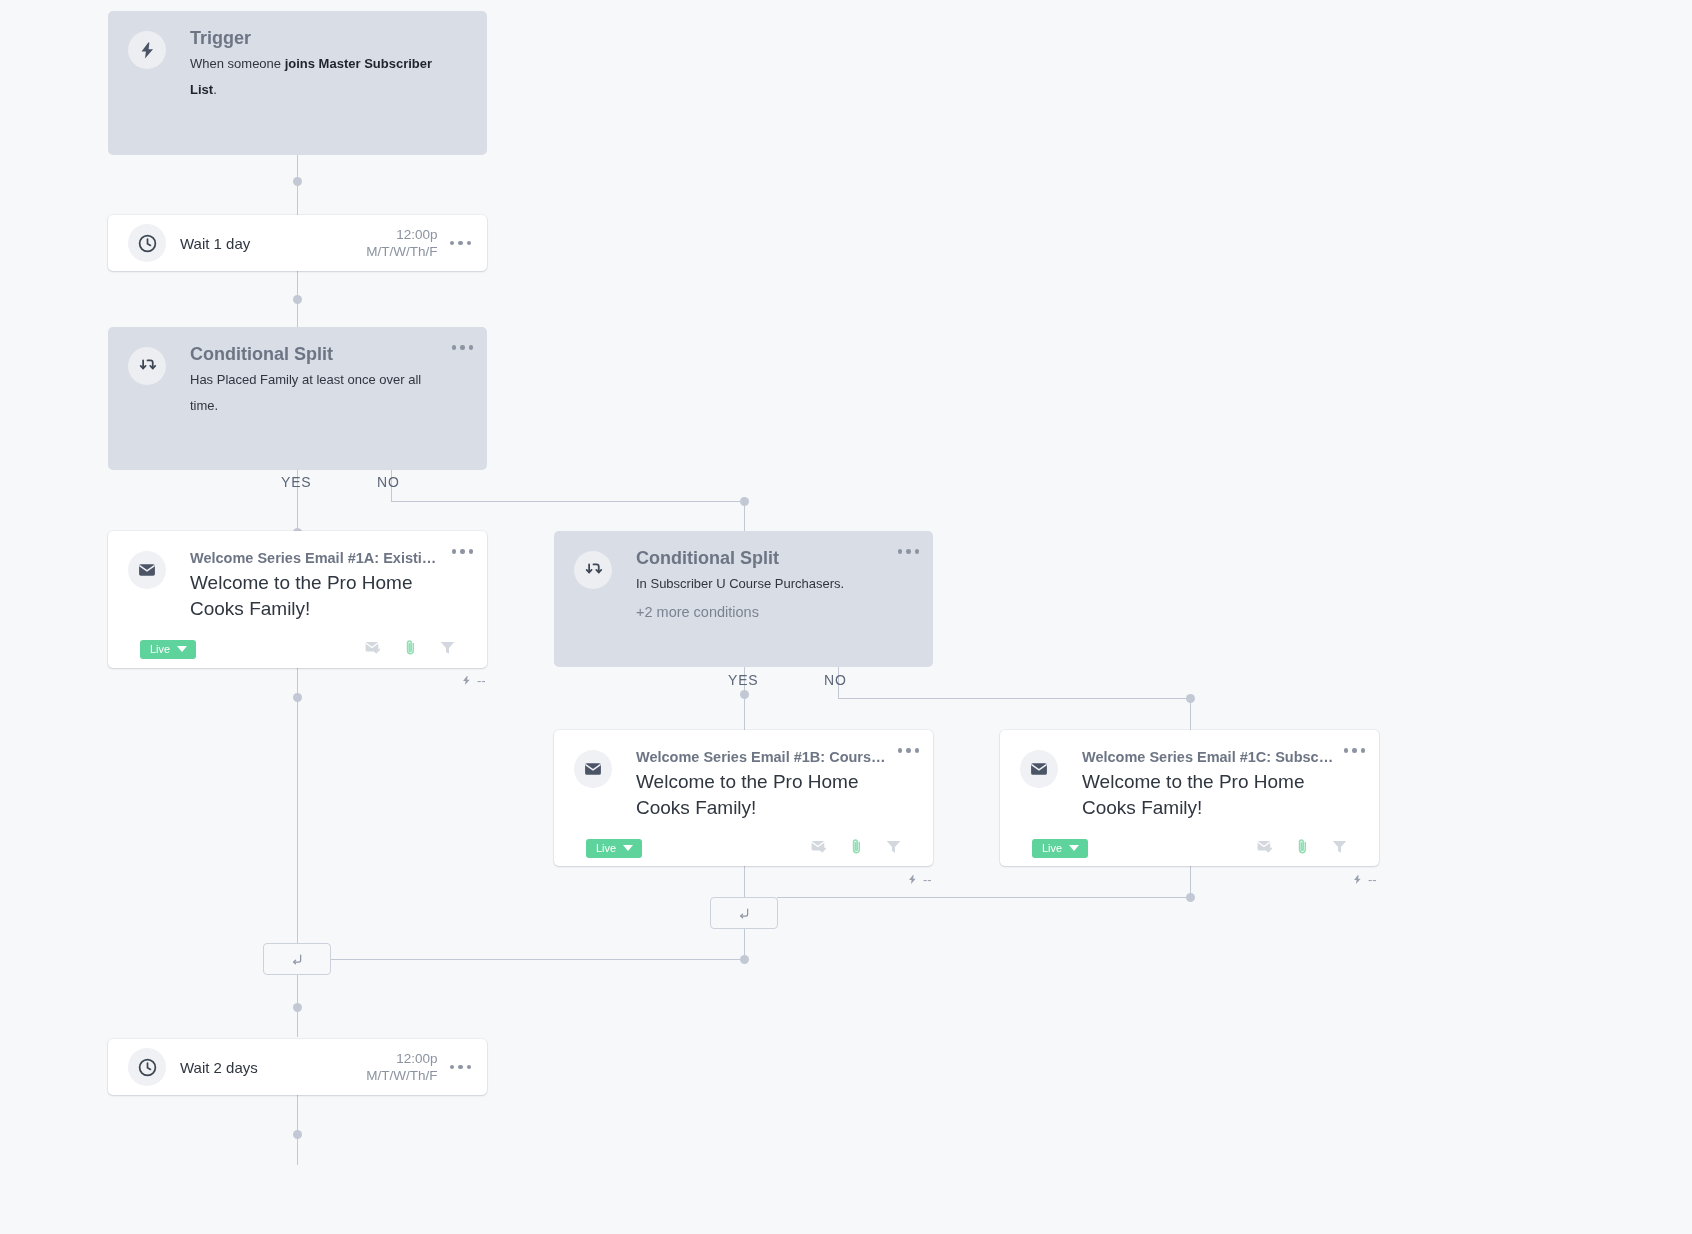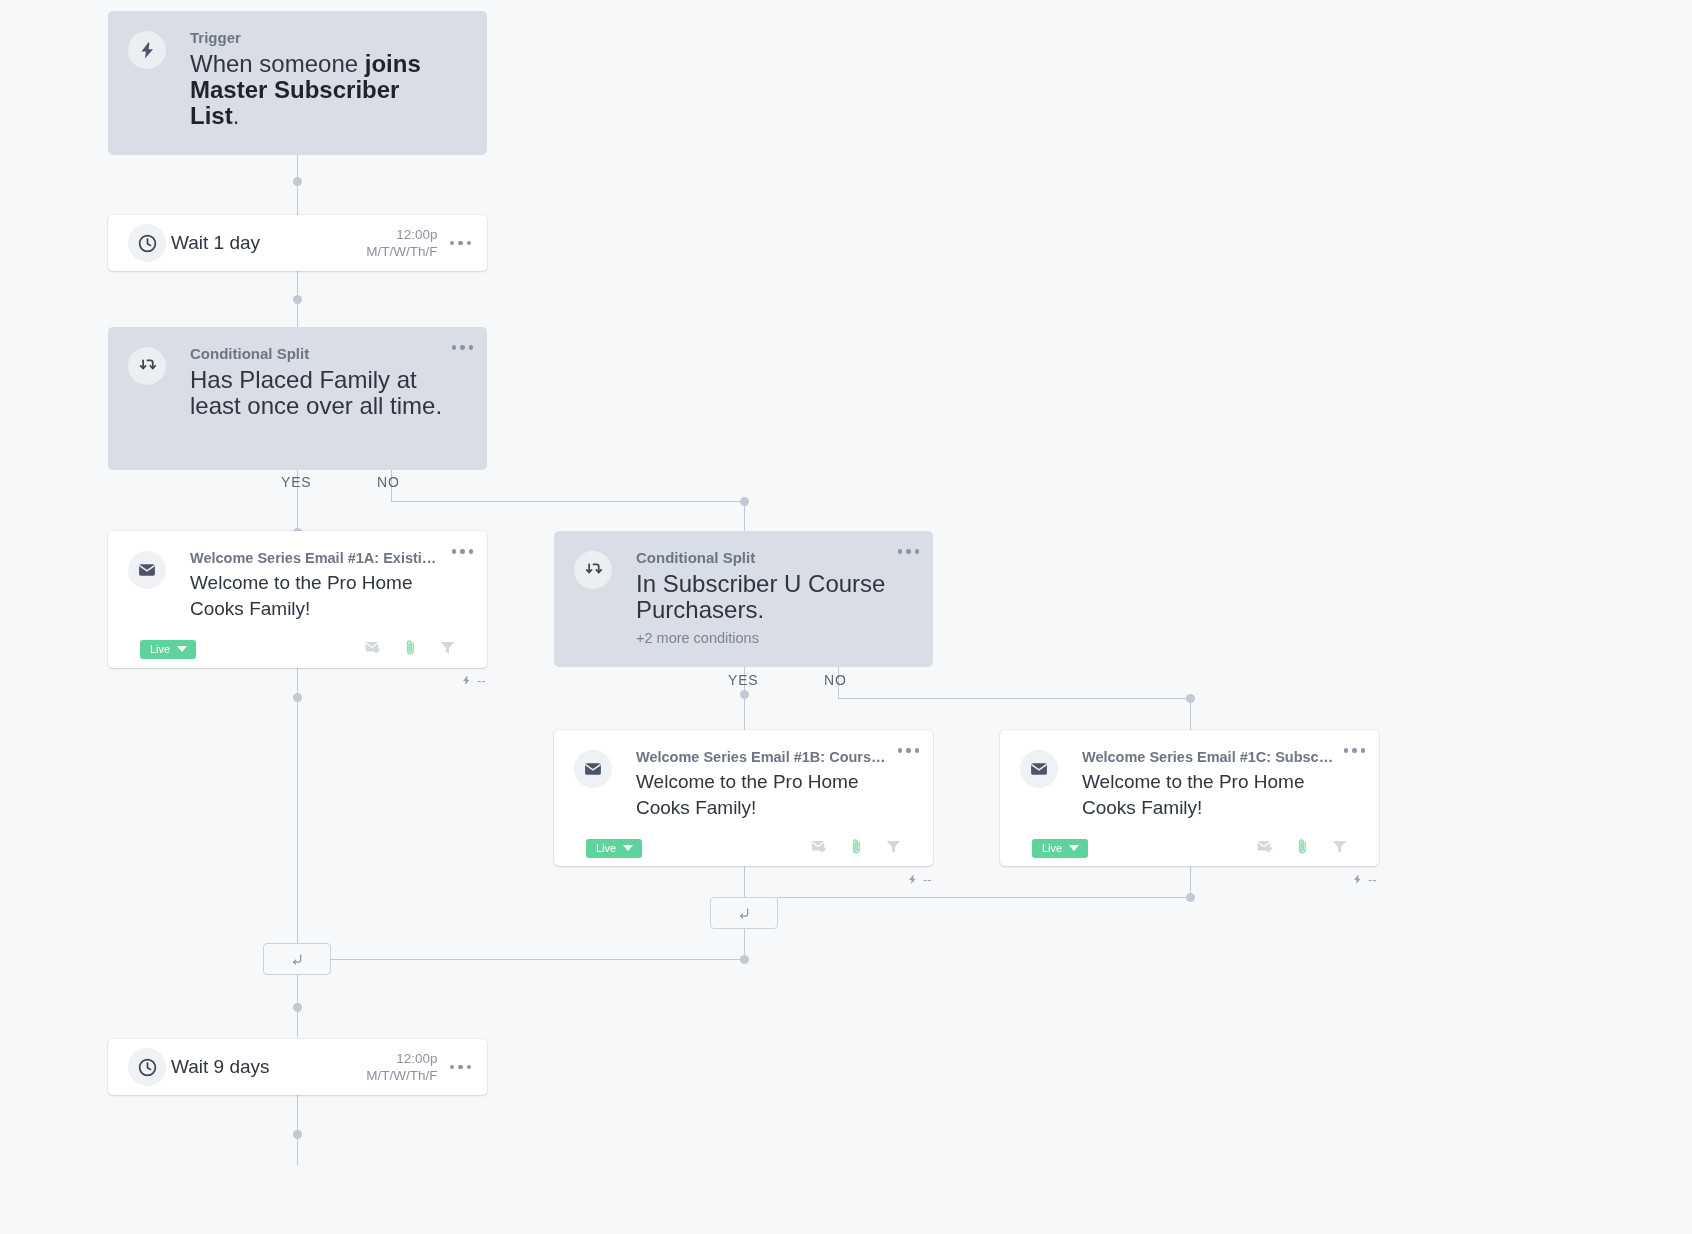--- a/index.html
+++ b/index.html
@@ -52,28 +52,28 @@
     left: 20px; top: 20px;
     width: 38px; height: 38px;
     border-radius: 50%;
     background: #f0f1f4;
     display: flex; align-items: center; justify-content: center;
   }
   .node.shaded .node-icon { background: #eceef2; }
   .node-body { margin-left: 64px; padding-right: 26px; }
 
   .node-kicker {
-    font-size: 15px;
+    font-size: 18px;
     color: #6d7585;
     font-weight: bold;
     line-height: 20px;
     margin-bottom: 3px;
   }
   .node-title {
-    font-size: 24px;
+    font-size: 13px;
     color: #2f3640;
     line-height: 26px;
     font-weight: normal;
   }
   .node-title b { font-weight: bold; color: #1f242c; }
   .node-title .plain { font-weight: normal; }
   .node-subnote {
     font-size: 14.5px;
     color: #7b8393;
     margin-top: 6px;
@@ -101,22 +101,22 @@
     display: flex;
     align-items: center;
   }
   .wait-icon {
     position: static;
     margin-left: 20px;
     width: 38px; height: 38px;
     flex: 0 0 38px;
   }
   .wait-label {
-    margin-left: 5px;
-    font-size: 19px;
+    margin-left: 14px;
+    font-size: 15px;
     color: #2f3640;
     flex: 1 1 auto;
   }
   .wait-meta {
     text-align: right;
     font-size: 13.5px;
     color: #8b93a1;
     line-height: 17px;
     margin-right: 12px;
   }
@@ -487,21 +487,21 @@
   </div>
 
   <div class="node white wait-node" style="left:108px; top:1039px; width:379px; height:56px;">
     <div class="node-inner">
       <div class="node-icon wait-icon">
         <svg width="21" height="21" viewBox="0 0 24 24" fill="none" stroke="#3d4654" stroke-width="2">
           <circle cx="12" cy="12" r="9"></circle>
             <path d="M12 7v5.2l3.4 2" stroke-linecap="round"></path>
         </svg>
       </div>
-      <div class="wait-label">Wait 9 days</div>
+      <div class="wait-label">Wait 2 days</div>
       <div class="wait-meta">
         <div>12:00p</div>
         <div>M/T/W/Th/F</div>
       </div>
       <div class="kebab wait-kebab">
           <i></i>
           <i></i>
           <i></i>
         </div>
     </div>

